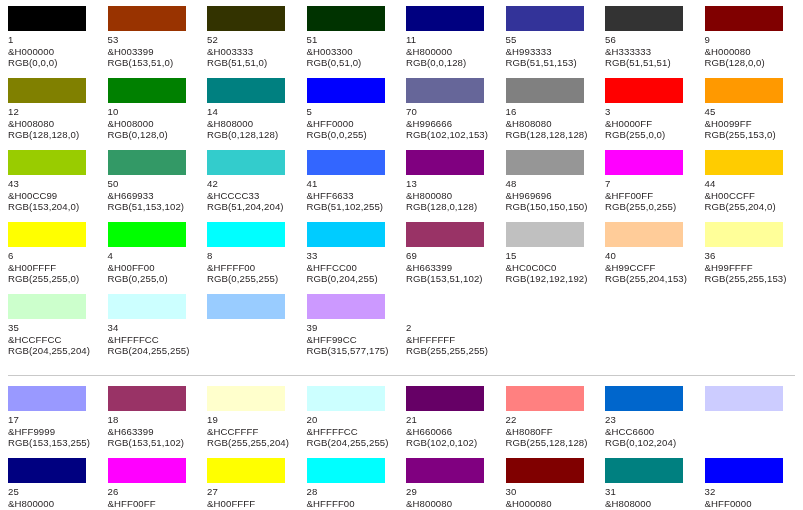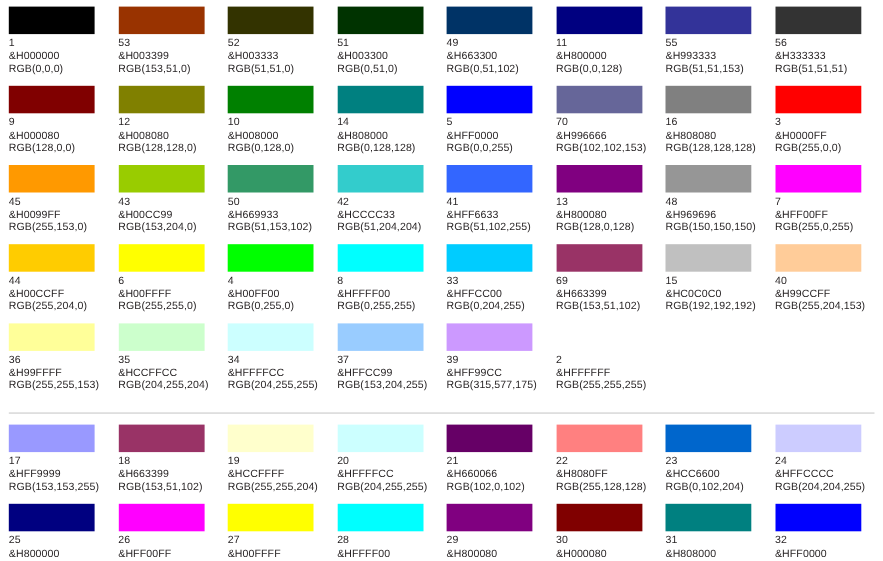--- a/index.html
+++ b/index.html
@@ -99,28 +99,20 @@
       </div>
       <div class="swatch-cell">
         <span class="swatch-chip" style="background: rgb(0, 51, 0);"></span>
         <div class="swatch-meta">
           <span class="swatch-line swatch-index">51</span>
           <span class="swatch-line swatch-hex">&amp;H003300</span>
           <span class="swatch-line swatch-rgb">RGB(0,51,0)</span>
         </div>
       </div>
       <div class="swatch-cell">
-        <span class="swatch-chip" style="background: rgb(0, 51, 102);"></span>
-        <div class="swatch-meta">
-          <span class="swatch-line swatch-index">49</span>
-          <span class="swatch-line swatch-hex">&amp;H663300</span>
-          <span class="swatch-line swatch-rgb">RGB(0,51,102)</span>
-        </div>
-      </div>
-      <div class="swatch-cell">
         <span class="swatch-chip" style="background: rgb(0, 0, 128);"></span>
         <div class="swatch-meta">
           <span class="swatch-line swatch-index">11</span>
           <span class="swatch-line swatch-hex">&amp;H800000</span>
           <span class="swatch-line swatch-rgb">RGB(0,0,128)</span>
         </div>
       </div>
       <div class="swatch-cell">
         <span class="swatch-chip" style="background: rgb(51, 51, 153);"></span>
         <div class="swatch-meta">
@@ -348,25 +340,20 @@
       <div class="swatch-cell">
         <span class="swatch-chip" style="background: rgb(204, 255, 255);"></span>
         <div class="swatch-meta">
           <span class="swatch-line swatch-index">34</span>
           <span class="swatch-line swatch-hex">&amp;HFFFFCC</span>
           <span class="swatch-line swatch-rgb">RGB(204,255,255)</span>
         </div>
       </div>
       <div class="swatch-cell">
         <span class="swatch-chip" style="background: rgb(153, 204, 255);"></span>
-        <div class="swatch-meta">
-          <span class="swatch-line swatch-index">37</span>
-          <span class="swatch-line swatch-hex">&amp;HFFCC99</span>
-          <span class="swatch-line swatch-rgb">RGB(153,204,255)</span>
-        </div>
       </div>
       <div class="swatch-cell">
         <span class="swatch-chip" style="background: rgb(204, 153, 255);"></span>
         <div class="swatch-meta">
           <span class="swatch-line swatch-index">39</span>
           <span class="swatch-line swatch-hex">&amp;HFF99CC</span>
           <span class="swatch-line swatch-rgb">RGB(315,577,175)</span>
         </div>
       </div>
       <div class="swatch-cell">
@@ -433,25 +420,20 @@
       <div class="swatch-cell">
         <span class="swatch-chip" style="background: rgb(0, 102, 204);"></span>
         <div class="swatch-meta">
           <span class="swatch-line swatch-index">23</span>
           <span class="swatch-line swatch-hex">&amp;HCC6600</span>
           <span class="swatch-line swatch-rgb">RGB(0,102,204)</span>
         </div>
       </div>
       <div class="swatch-cell">
         <span class="swatch-chip" style="background: rgb(204, 204, 255);"></span>
-        <div class="swatch-meta">
-          <span class="swatch-line swatch-index">24</span>
-          <span class="swatch-line swatch-hex">&amp;HFFCCCC</span>
-          <span class="swatch-line swatch-rgb">RGB(204,204,255)</span>
-        </div>
       </div>
       <div class="swatch-cell">
         <span class="swatch-chip" style="background: rgb(0, 0, 128);"></span>
         <div class="swatch-meta">
           <span class="swatch-line swatch-index">25</span>
           <span class="swatch-line swatch-hex">&amp;H800000</span>
           <span class="swatch-line swatch-rgb">RGB(0,0,128)</span>
         </div>
       </div>
       <div class="swatch-cell">

